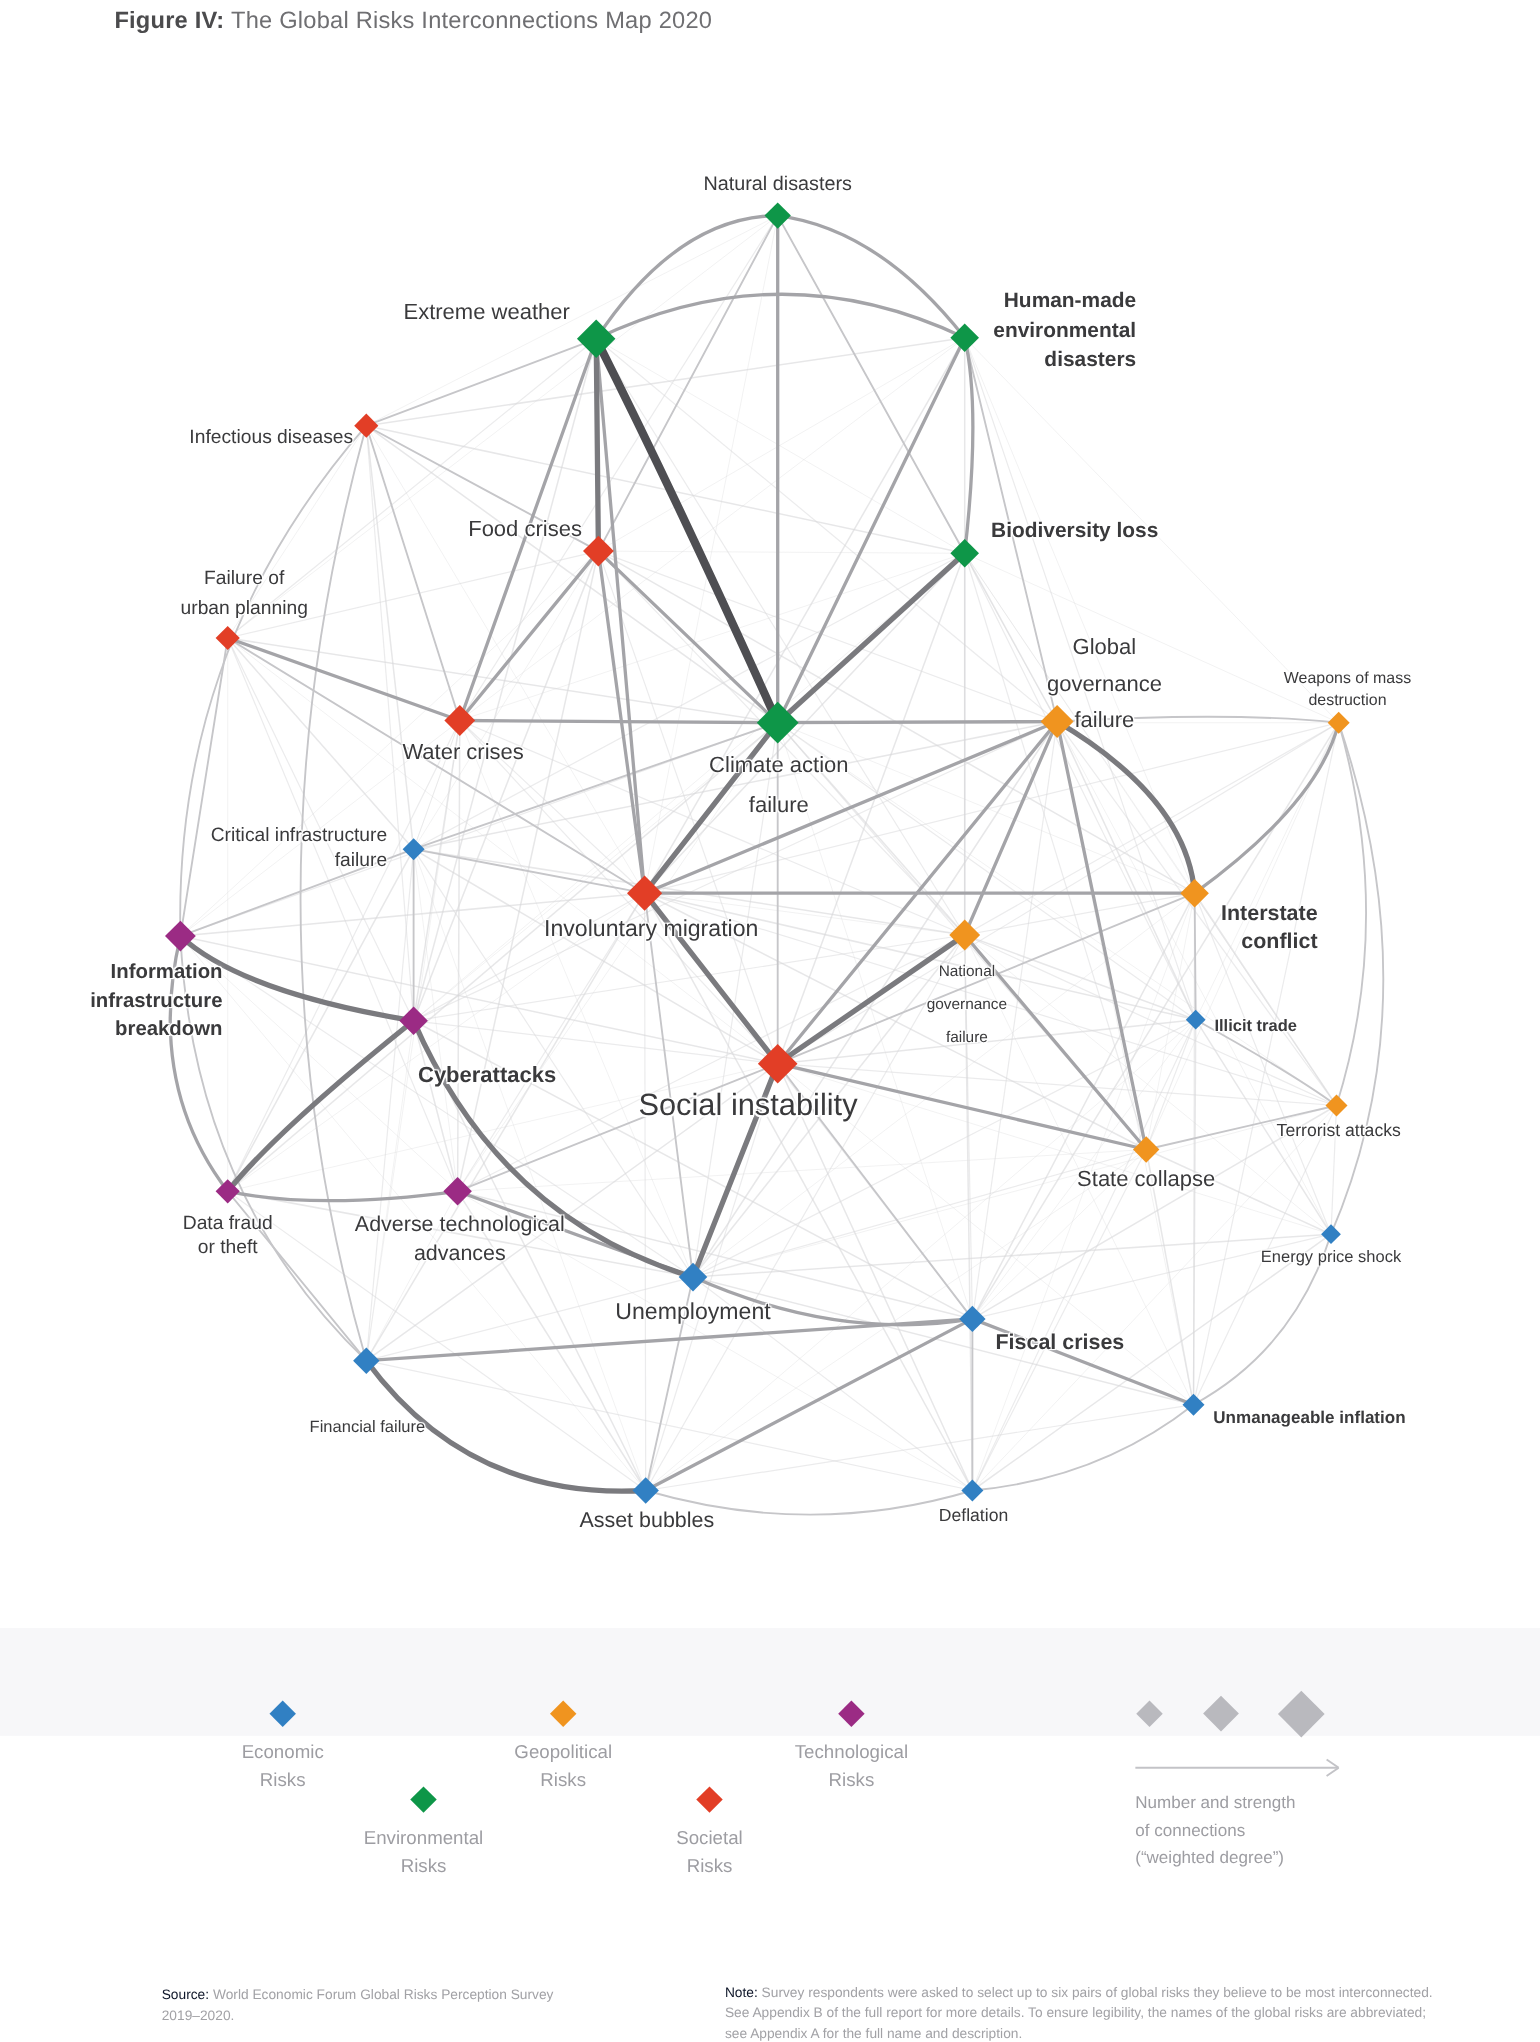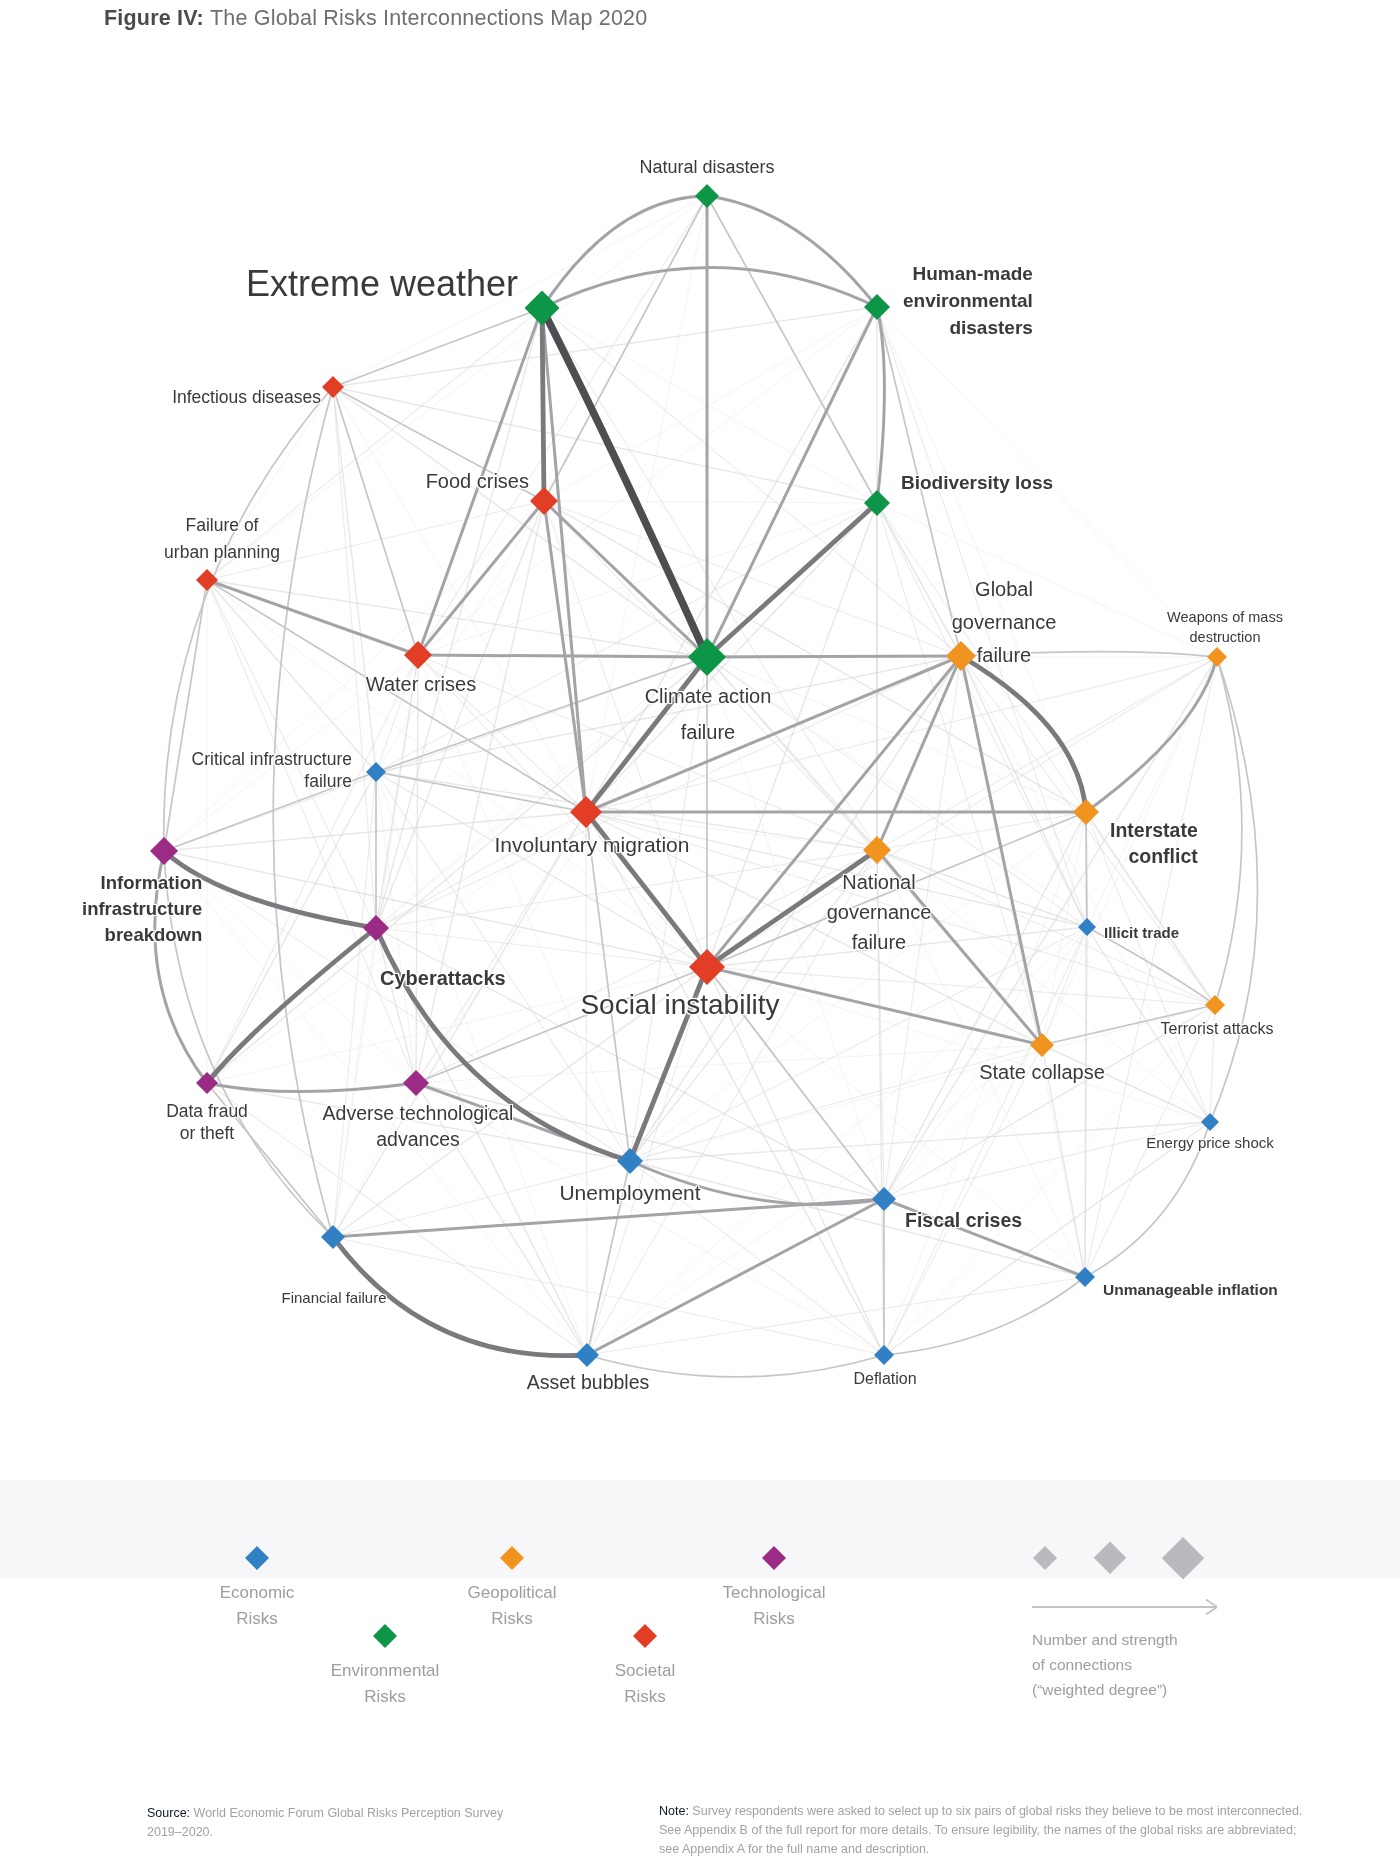--- a/index.html
+++ b/index.html
@@ -313,21 +313,21 @@
       <path d="M 884 1187 L 896 1199 L 884 1211 L 872 1199 Z" fill="#3180c3"></path>
       <path d="M 333 1225 L 345 1237 L 333 1249 L 321 1237 Z" fill="#3180c3"></path>
       <path d="M 1085 1267 L 1095 1277 L 1085 1287 L 1075 1277 Z" fill="#3180c3"></path>
       <path d="M 587 1343 L 599 1355 L 587 1367 L 575 1355 Z" fill="#3180c3"></path>
       <path d="M 884 1345 L 894 1355 L 884 1365 L 874 1355 Z" fill="#3180c3"></path>
     </svg>
   <div id="labels">
       <div class="nlabel center" style="font-size: 18px; line-height: 21px; left: 707px; top: 156.5px;">
         <div>Natural disasters</div>
       </div>
-      <div class="nlabel right" style="font-size: 36px; line-height: 32px; left: 518px; top: 268px;">
+      <div class="nlabel right" style="font-size: 20px; line-height: 32px; left: 518px; top: 268px;">
         <div>Extreme weather</div>
       </div>
       <div class="nlabel left" style="font-size: 19px; line-height: 27px; left: 903px; top: 259.5px;">
         <div>Human-made</div>
         <div>environmental</div>
         <div>disasters</div>
       </div>
       <div class="nlabel right" style="font-size: 17.5px; line-height: 20px; left: 321px; top: 387px;">
         <div>Infectious diseases</div>
       </div>
@@ -366,21 +366,21 @@
       </div>
       <div class="nlabel left" style="font-size: 19.5px; line-height: 26px; left: 1110px; top: 817px;">
         <div>Interstate</div>
         <div>conflict</div>
       </div>
       <div class="nlabel left" style="font-size: 18.5px; line-height: 26px; left: 82px; top: 870px;">
         <div>Information</div>
         <div>infrastructure</div>
         <div>breakdown</div>
       </div>
-      <div class="nlabel center" style="font-size: 20px; line-height: 30px; left: 879px; top: 867px;">
+      <div class="nlabel center" style="font-size: 14px; line-height: 30px; left: 879px; top: 867px;">
         <div>National</div>
         <div>governance</div>
         <div>failure</div>
       </div>
       <div class="nlabel left" style="font-size: 20px; line-height: 23px; left: 380px; top: 935.5px; margin-top: 31px;">
         <div>Cyberattacks</div>
       </div>
       <div class="nlabel left" style="font-size: 15px; line-height: 18px; left: 1104px; top: 924px;">
         <div>Illicit trade</div>
       </div>

